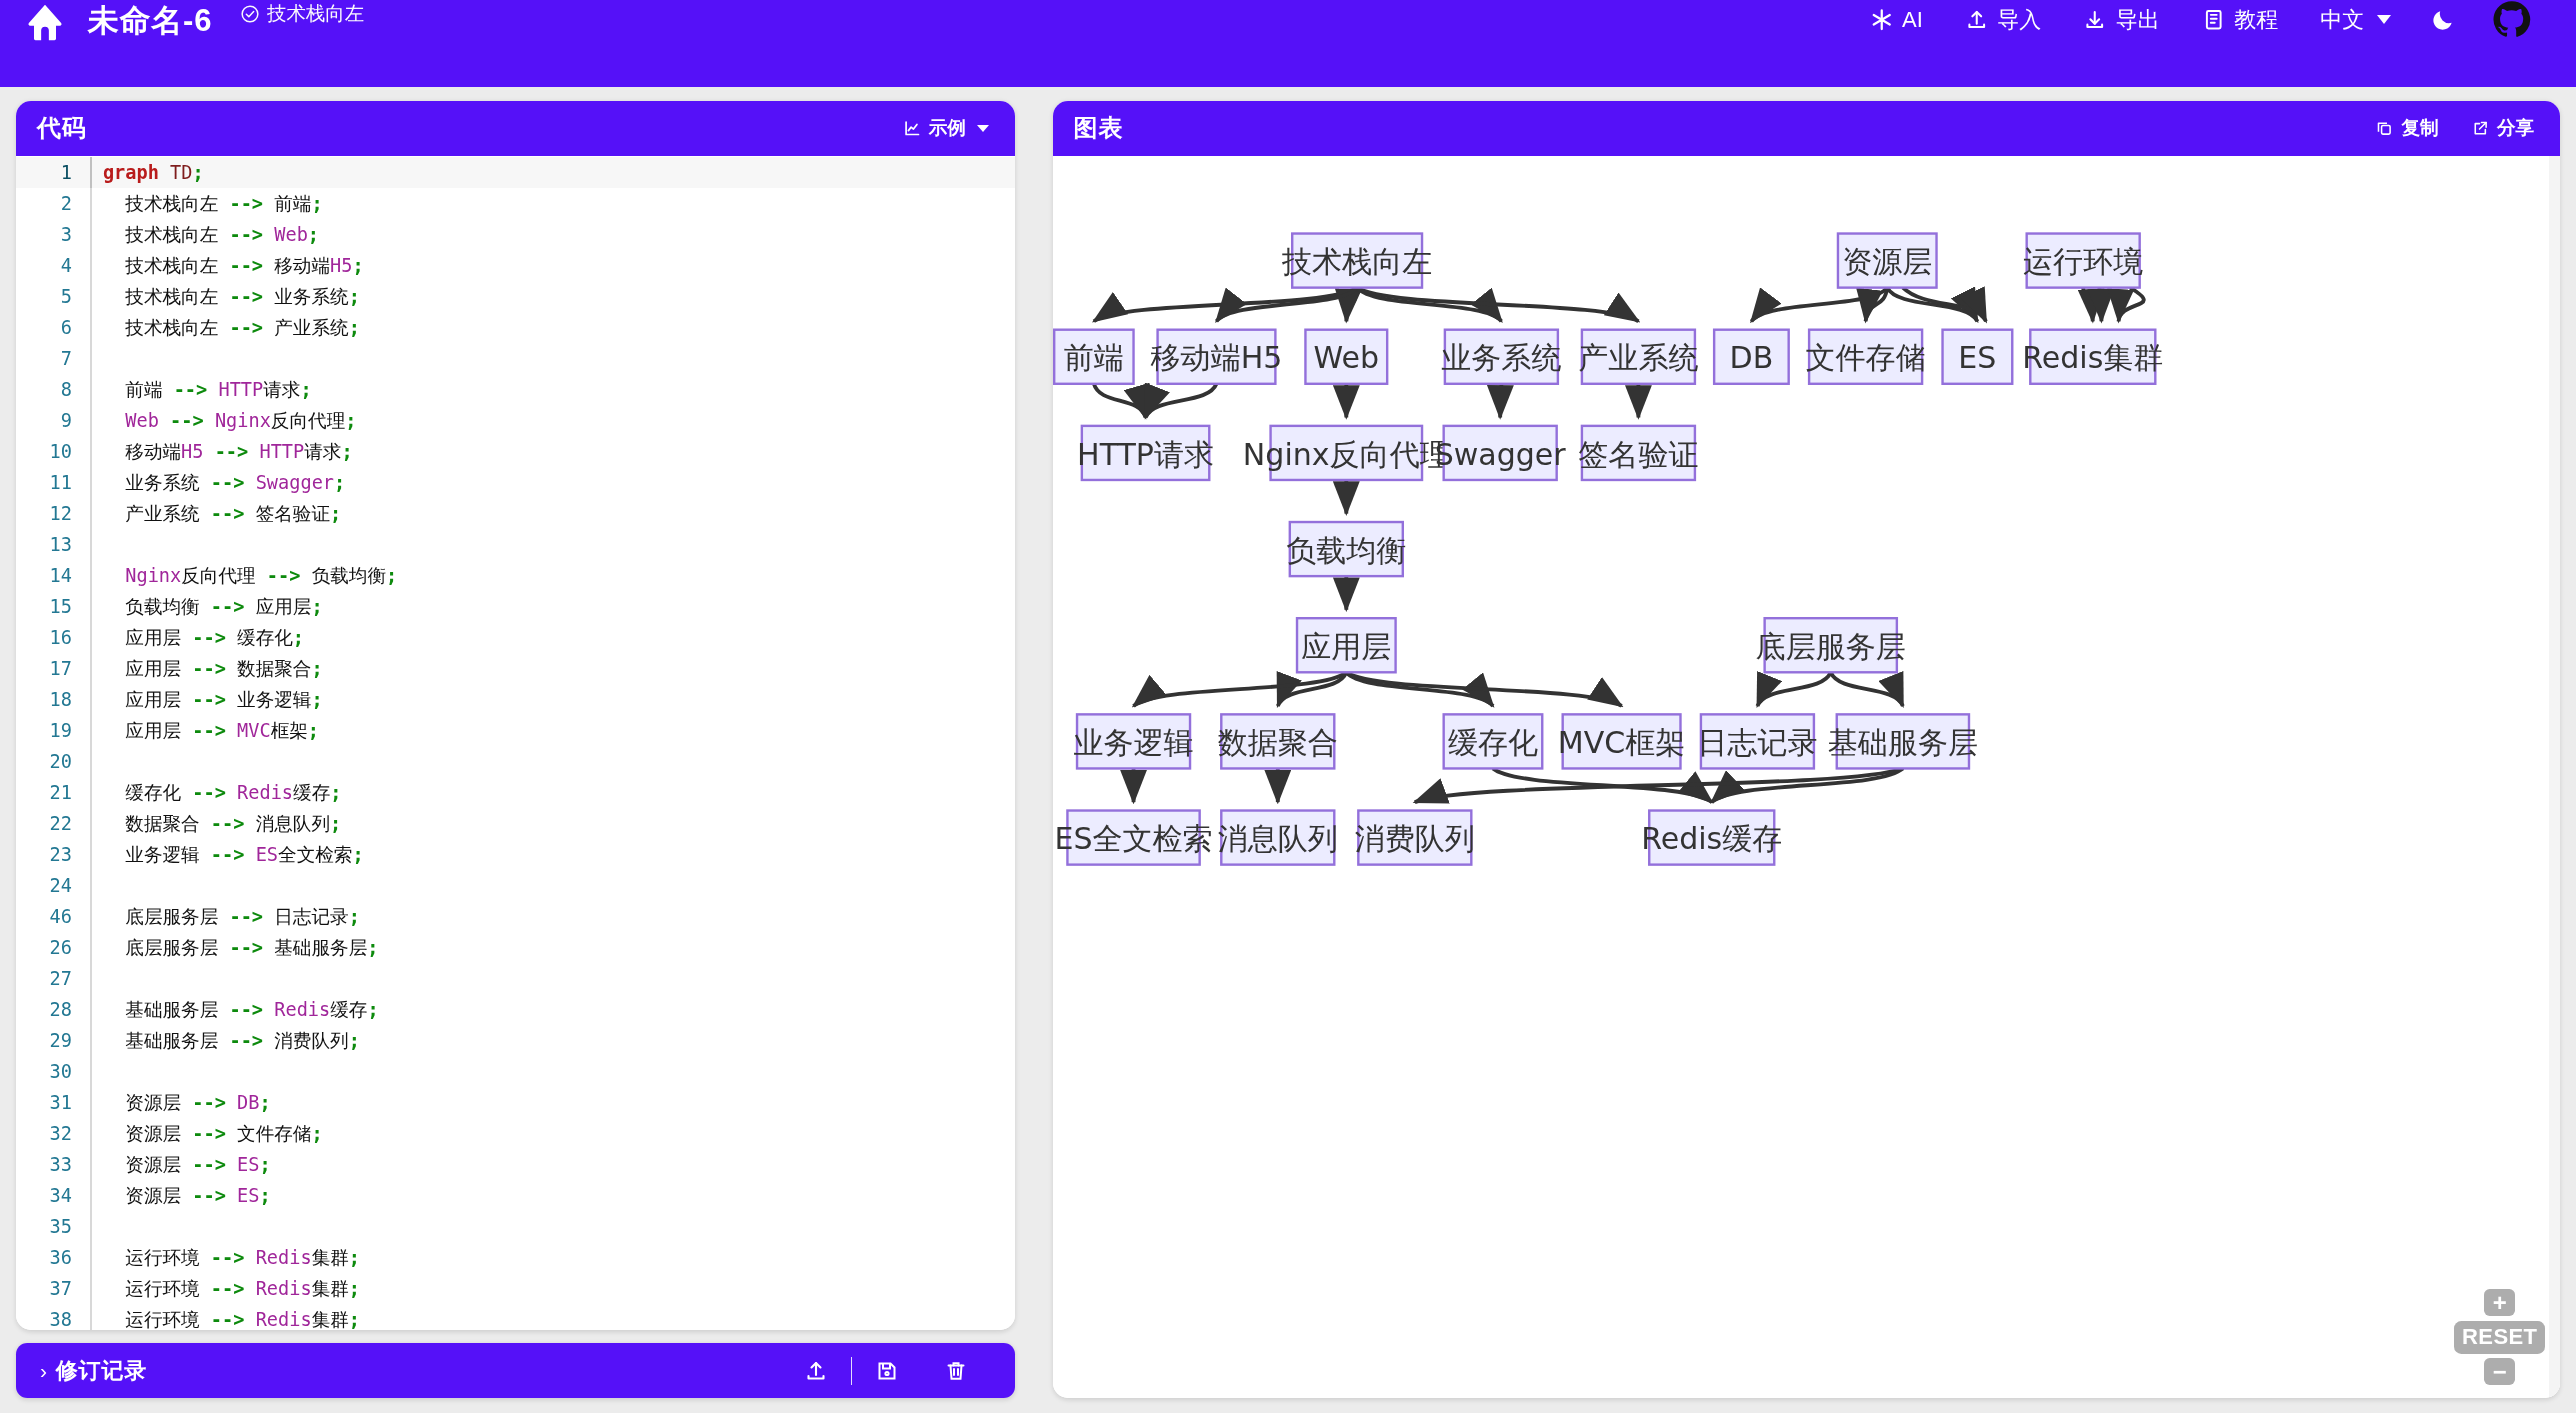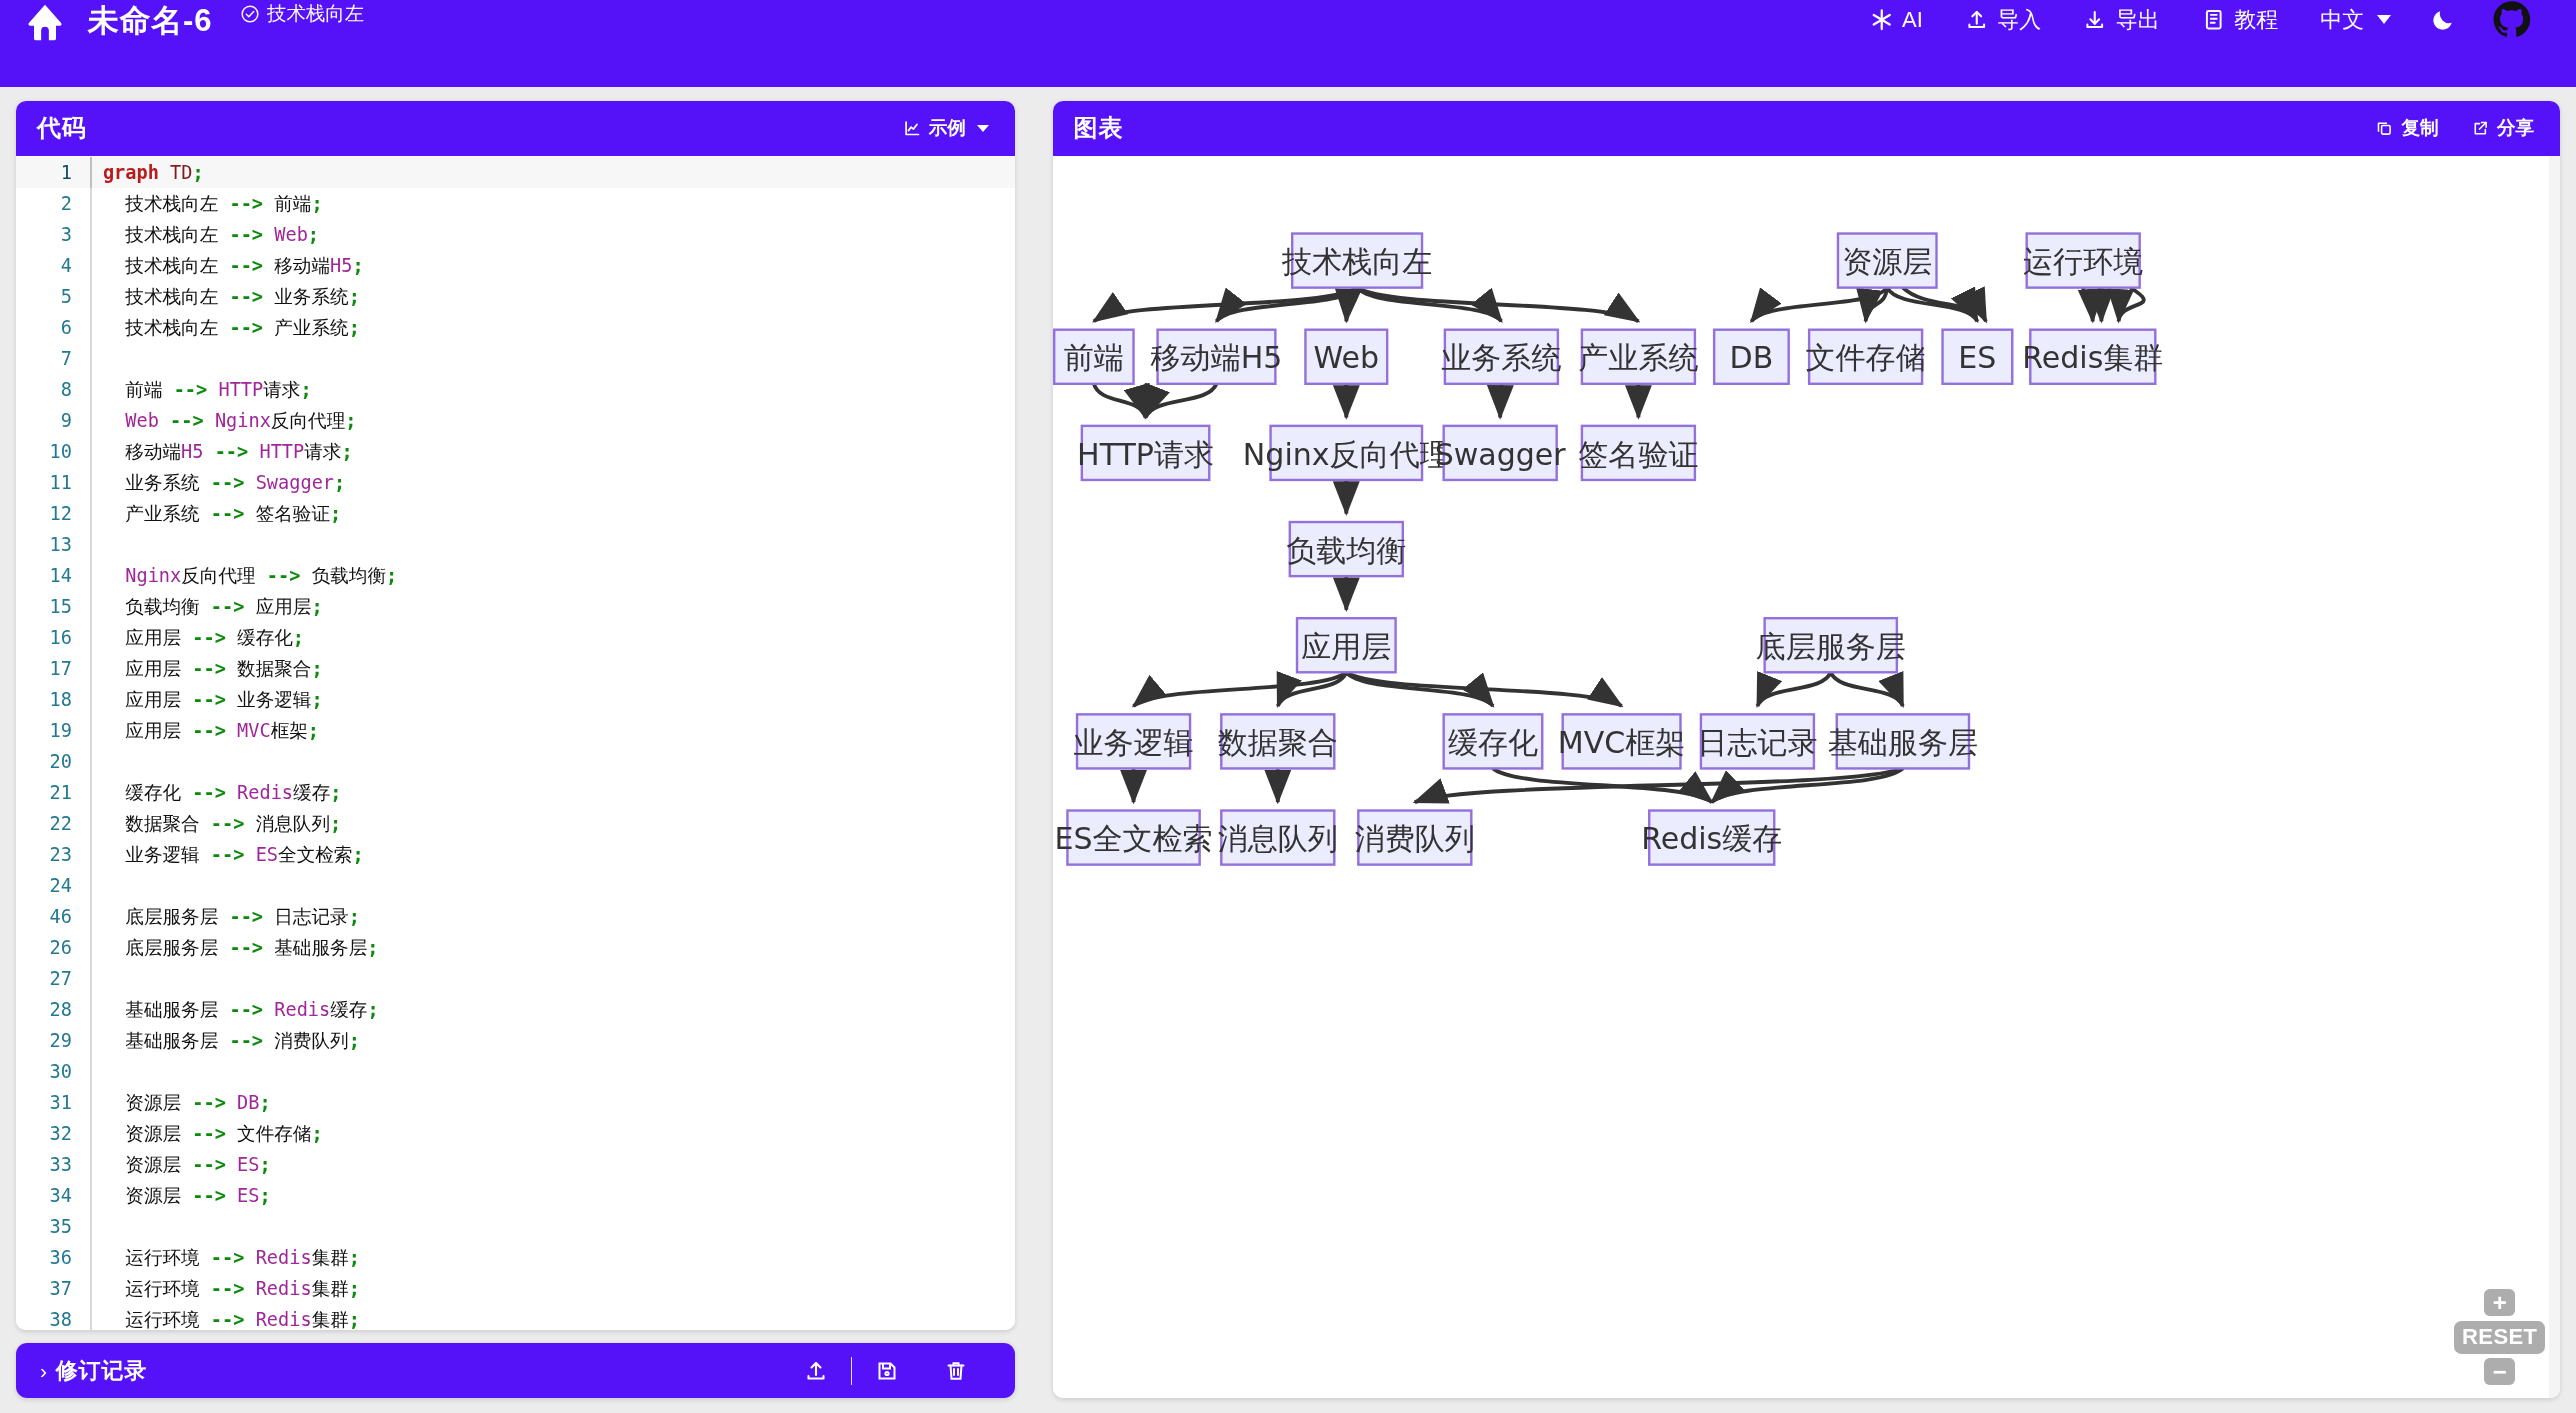--- a/index.html
+++ b/index.html
@@ -67,21 +67,21 @@
     padding: 13.8px 16px 14.6px 16px;
     gap: 14.6px;
     background: #ececec;
   }
 
   
   .left-col { width: 999px; display: flex; flex-direction: column; gap: 13px; }
 
   .panel {
     background: #fff;
-    border-radius: 10px;
+    border-radius: 15px;
     box-shadow: 0 1.6px 5.7px rgba(0,0,0,.13);
     display: flex;
     flex-direction: column;
     overflow: hidden;
     justify-content: flex-end;
   }
   .panel-head {
     background: #5511f8;
     color: #fff;
     height: 55px;

